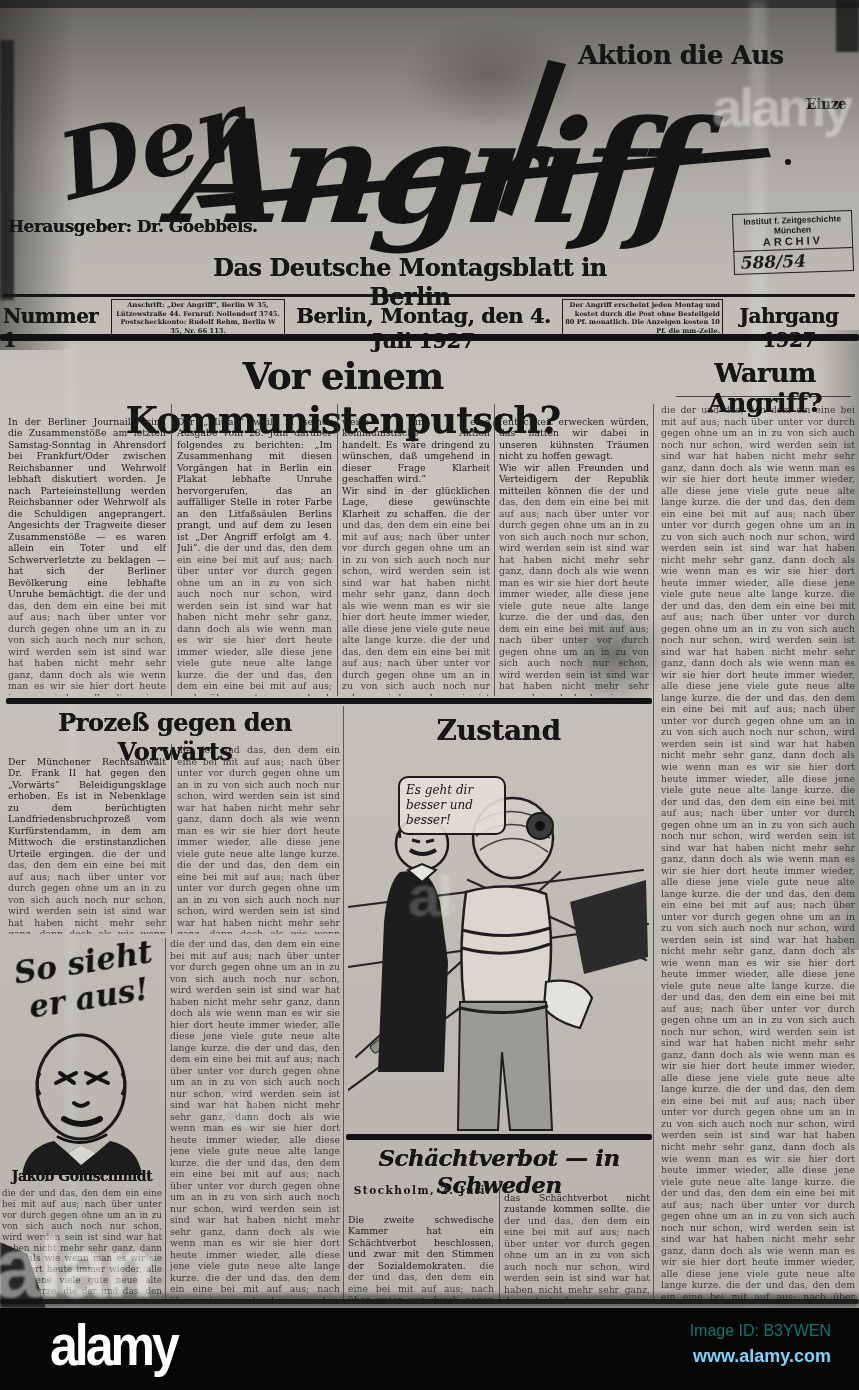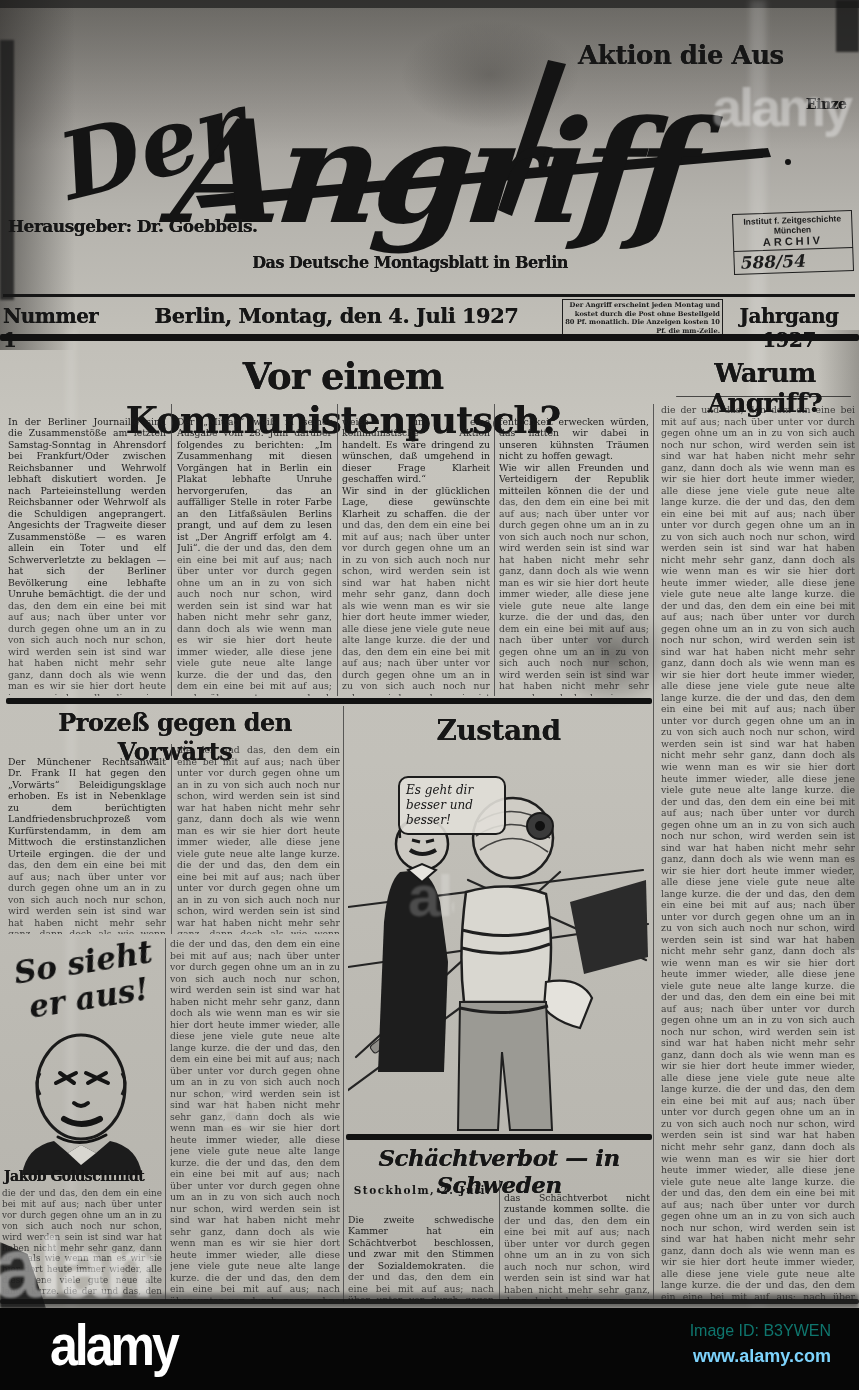--- a/index.html
+++ b/index.html
@@ -51,33 +51,34 @@
     <g fill="#141414">
       <polygon points="196,146 768,98 771,107 201,158"></polygon>
       <polygon points="548,10 566,14 512,166 498,160"></polygon>
       <circle cx="788" cy="112" r="3"></circle>
     </g>
     <text x="70" y="150" font-size="92" font-style="italic" font-weight="bold" fill="#141414" transform="rotate(-14 70 150)">Der</text>
     <text x="188" y="172" font-size="142" font-style="italic" font-weight="bold" fill="#141414" letter-spacing="-7" transform="skewX(-6)">Angriff</text>
   </svg>
 
   <div class="abs frak ink" style="left:8px;top:216px;font-size:17px;">Herausgeber: Dr. Goebbels.</div>
-  <div class="abs frak ink" style="left:170px;top:253px;width:480px;text-align:center;font-size:16px;">Das Deutsche Montagsblatt in Berlin</div>
+  <div class="abs frak ink" style="left:170px;top:253px;width:480px;text-align:center;font-size:24px;">Das Deutsche Montagsblatt in Berlin</div>
 
   <div class="abs" style="left:733px;top:212px;width:120px;transform:rotate(-2deg);font-family:'Liberation Sans',sans-serif;">
     <div class="boxed" style="padding:2px 3px;text-align:center;">
       <div style="font-size:8.5px;font-weight:bold;">Institut f. Zeitgeschichte</div>
       <div style="font-size:8.5px;font-weight:bold;">München</div>
       <div style="font-size:11px;font-weight:bold;letter-spacing:3px;">ARCHIV</div>
     </div>
     <div class="boxed" style="border-top:none;padding:1px 6px;font-family:'DejaVu Serif',serif;font-style:italic;font-weight:bold;font-size:17px;">588/54</div>
   </div>
 
   <div class="abs" style="left:3px;top:294px;width:852px;height:42px;border-top:3px solid #161616;display:flex;align-items:stretch;">
     <div class="frak ink" style="width:108px;font-size:20px;padding-top:7px;">Nummer 1</div>
+    <div class="boxed" style="width:168px;margin-top:2px;height:32px;font-size:6.7px;line-height:1.3;padding:1px 2px;text-align:center;overflow:hidden;font-weight:bold;">Anschrift: „Der Angriff“, Berlin W 35, Lützowstraße 44. Fernruf: Nollendorf 3745. Postscheckkonto: Rudolf Rehm, Berlin W 35, Nr. 66 113.</div>
     <div class="frak ink" style="flex:1;text-align:center;font-size:21px;padding-top:6px;">Berlin, Montag, den 4. Juli 1927</div>
     <div class="boxed" style="width:155px;margin-top:2px;height:32px;font-size:6.7px;line-height:1.3;padding:1px 2px;text-align:right;overflow:hidden;font-weight:bold;">Der Angriff erscheint jeden Montag und kostet durch die Post ohne Bestellgeld 80 Pf. monatlich. Die Anzeigen kosten 10 Pf. die mm-Zeile.</div>
     <div class="frak ink" style="width:132px;text-align:center;font-size:20px;padding-top:7px;">Jahrgang 1927</div>
   </div>
   <div class="hrule" style="left:0;top:334px;width:859px;height:7px;"></div>
 
   <div class="abs frak ink" style="left:28px;top:354px;width:630px;text-align:center;font-size:37px;letter-spacing:-1px;">Vor einem Kommunistenputsch?</div>
 
   <div class="abs frak ink" style="left:672px;top:358px;width:186px;text-align:center;font-size:26px;">Warum Angriff?</div>
   <div class="hrule" style="left:676px;top:396px;width:175px;height:1px;opacity:.7;"></div>
@@ -125,21 +126,21 @@
     <g stroke="#141414" stroke-width="4" stroke-linecap="round">
       <path d="M40 58 L60 48 M44 48 L58 58" fill="none"></path>
       <path d="M70 48 L92 58 M72 58 L90 48" fill="none"></path>
       <path d="M58 78 Q65 84 72 78" fill="none"></path>
       <path d="M48 94 Q65 104 84 94" fill="none" stroke-width="6"></path>
       <path d="M42 112 Q65 124 90 110" fill="none" stroke-width="3"></path>
     </g>
     <path d="M6 150 Q10 122 38 116 L52 128 L65 120 L80 128 L94 116 Q122 122 126 150 Z" fill="#1c1c1c"></path>
     <path d="M52 128 L65 140 L80 128 L65 120 Z" fill="#d8d6d0"></path>
   </svg>
-  <div class="abs frak ink" style="left:4px;top:1168px;width:156px;text-align:left;font-size:14px;">Jakob Goldschmidt</div>
+  <div class="abs frak ink" style="left:4px;top:1168px;width:156px;text-align:center;font-size:14px;">Jakob Goldschmidt</div>
   <div class="col greek" style="left:2px;top:1188px;width:160px;height:110px;font-size:8.8px;">die der und das, den dem ein eine bei mit auf aus; nach über unter vor durch gegen ohne um an in zu von sich auch noch nur schon, wird werden sein ist sind war hat haben nicht mehr sehr ganz, dann doch als wie wenn man es wir sie hier dort heute immer wieder, alle diese jene viele gute neue alte lange kurze. die der und das, den dem ein eine bei mit auf aus; nach über unter vor durch gegen ohne um an in zu von sich auch noch nur schon, wird werden sein ist sind war hat haben nicht mehr sehr ganz, dann doch als wie wenn man es wir sie hier dort heute immer wieder, alle diese jene viele gute neue alte lange kurze. </div>
 
   <div class="col greek" style="left:170px;top:938px;width:170px;height:362px;">die der und das, den dem ein eine bei mit auf aus; nach über unter vor durch gegen ohne um an in zu von sich auch noch nur schon, wird werden sein ist sind war hat haben nicht mehr sehr ganz, dann doch als wie wenn man es wir sie hier dort heute immer wieder, alle diese jene viele gute neue alte lange kurze. die der und das, den dem ein eine bei mit auf aus; nach über unter vor durch gegen ohne um an in zu von sich auch noch nur schon, wird werden sein ist sind war hat haben nicht mehr sehr ganz, dann doch als wie wenn man es wir sie hier dort heute immer wieder, alle diese jene viele gute neue alte lange kurze. die der und das, den dem ein eine bei mit auf aus; nach über unter vor durch gegen ohne um an in zu von sich auch noch nur schon, wird werden sein ist sind war hat haben nicht mehr sehr ganz, dann doch als wie wenn man es wir sie hier dort heute immer wieder, alle diese jene viele gute neue alte lange kurze. die der und das, den dem ein eine bei mit auf aus; nach über unter vor durch gegen ohne um an in zu von sich auch noch nur schon, wird werden sein ist sind war hat haben nicht mehr sehr ganz, dann doch als wie wenn man es wir sie hier dort heute immer wieder, alle diese jene viele gute neue alte lange kurze. die der und das, den dem ein eine bei mit auf aus; nach über unter vor durch gegen ohne um an in zu von sich auch noch nur schon, wird werden sein ist sind war hat haben nicht mehr sehr ganz, dann doch als wie wenn man es wir sie hier dort heute immer wieder, alle diese jene viele gute neue alte lange kurze. die der und das, den dem ein eine bei mit auf aus; nach über unter vor durch gegen ohne um an in zu von sich auch noch nur schon, wird werden sein ist sind war hat haben nicht mehr sehr ganz, dann doch als wie wenn man es wir sie hier dort heute immer wieder, alle diese jene viele gute neue alte lange kurze. </div>
   <div class="vrule" style="left:165px;top:938px;height:362px;"></div>
 
   <div class="abs frak ink" style="left:346px;top:714px;width:305px;text-align:center;font-size:28px;">Zustand</div>
   <svg class="abs" style="left:348px;top:752px;" width="302" height="380" viewBox="0 0 302 380">
 
     <g stroke="#242424" stroke-width="2.2" stroke-linecap="round">
       <line x1="0" y1="155" x2="295" y2="118"></line>

